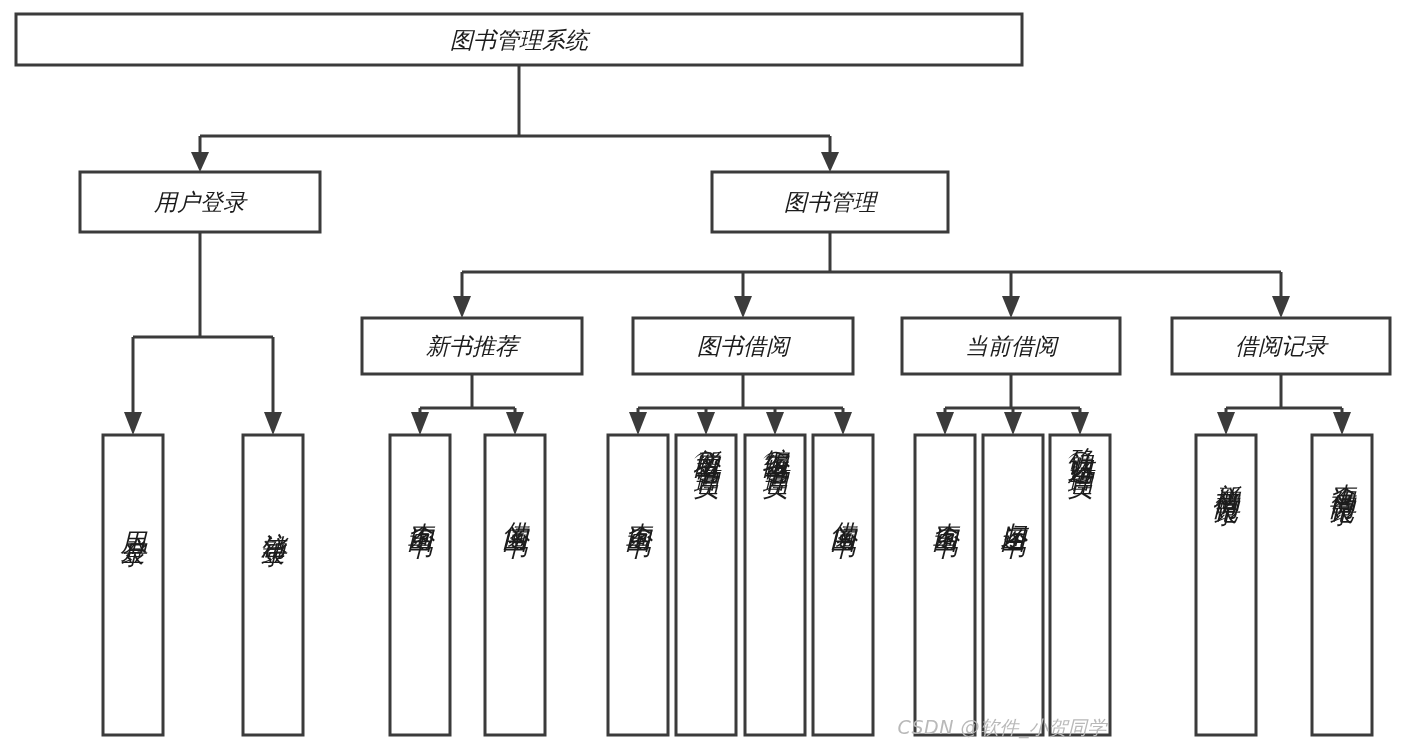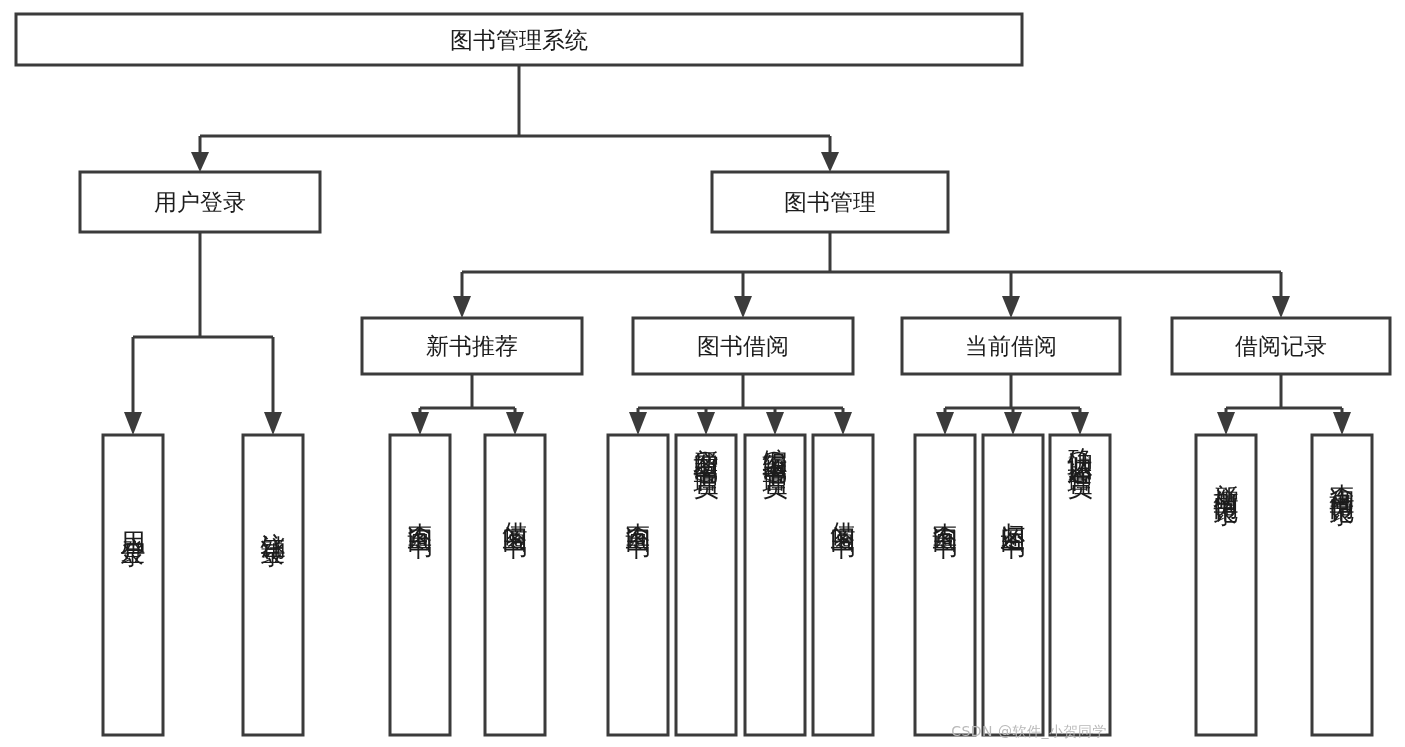--- a/index.html
+++ b/index.html
@@ -12,20 +12,21 @@
     width: 1405px;
     height: 747px;
     font-family: "DejaVu Sans", "Liberation Sans", sans-serif;
     overflow: hidden;
     position: relative;
   }
   #diagram-root {
     position: relative;
     width: 1117px;
     height: 747px;
+    font-style: italic;
   }
   svg#flow {
     display: block;
     width: 1405px;
     height: 747px;
   }
   .node-rect {
     fill: #ffffff;
     stroke: #3b3b3b;
     stroke-width: 3;
@@ -59,21 +60,21 @@
     writing-mode: vertical-rl;
     text-orientation: upright;
     letter-spacing: 4px;
     white-space: pre;
   }
   .watermark {
     position: absolute;
     right: 10px;
     bottom: 6px;
     font-family: "DejaVu Sans", "Liberation Sans", sans-serif;
-    font-size: 14px;
+    font-size: 19px;
     color: #b9b9b9;
     letter-spacing: 0.5px;
     pointer-events: none;
     user-select: none;
   }
 </style>
 </head>
 <body>
 
 <div id="diagram-root">

